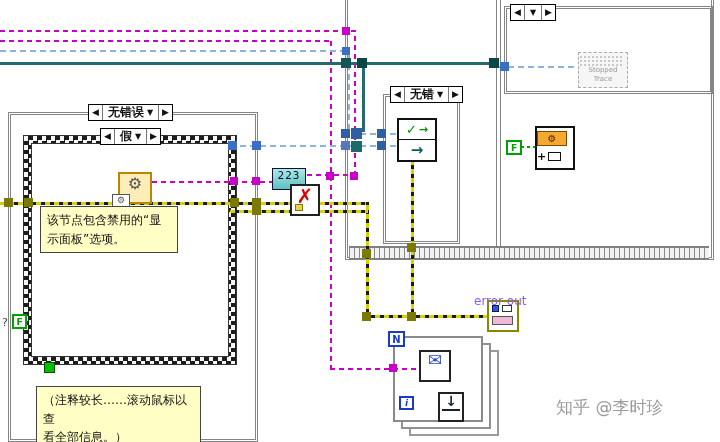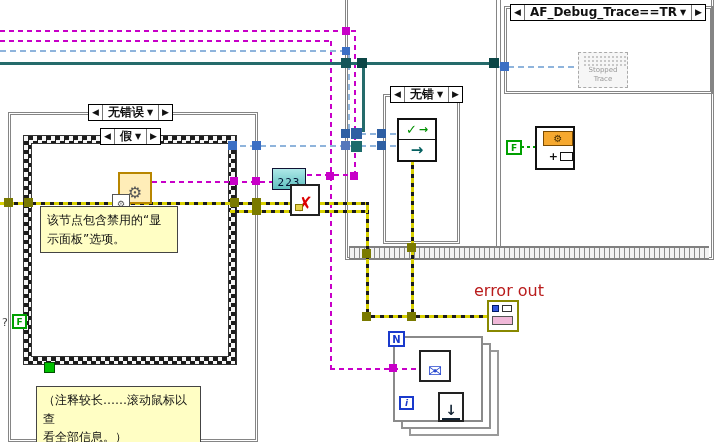--- a/index.html
+++ b/index.html
@@ -23,21 +23,21 @@
   .lb{background:repeating-linear-gradient(90deg,#8fb4dc 0 6px,rgba(255,255,255,0) 6px 10px)}
   .lbv{background:repeating-linear-gradient(0deg,#8fb4dc 0 6px,rgba(255,255,255,0) 6px 10px)}
   .mg{background:repeating-linear-gradient(90deg,#c800c8 0 5px,rgba(255,255,255,0) 5px 9px)}
   .mgv{background:repeating-linear-gradient(0deg,#c800c8 0 5px,rgba(255,255,255,0) 5px 9px)}
   .er{background:repeating-linear-gradient(90deg,#d8d000 0 5px,#1a1a1a 5px 9px)}
   .erv{background:repeating-linear-gradient(0deg,#d8d000 0 5px,#1a1a1a 5px 9px)}
   .gn{background:repeating-linear-gradient(90deg,#00a000 0 3px,rgba(255,255,255,0) 3px 6px)}
   
   .t{position:absolute;z-index:5}
   
-  .icon{position:absolute;z-index:4;background:#fff;display:flex;align-items:flex-end;justify-content:center}
+  .icon{position:absolute;z-index:4;background:#fff;display:flex;align-items:flex-start;justify-content:center}
   .cmt{position:absolute;z-index:4;background:#fffec4;border:1px solid #444;
        font-size:12px;line-height:1.55;color:#111;padding:4px 6px;white-space:pre-line}
   
   .sel{position:absolute;z-index:6;display:flex;align-items:stretch;background:#fff;
        border:1px solid #000;height:17px;font-size:12px;line-height:15px}
   .sel .a{font-size:9px;line-height:15px;padding:0 3px;align-self:center}
   .sel .grp{display:flex;align-items:center;gap:3px;border-left:1px solid #777;border-right:1px solid #777;padding:0 5px}
   .sel .nm{white-space:nowrap;font-weight:bold}
   .sel .d{font-size:8px}
   .lbl{position:absolute;z-index:6}
@@ -142,21 +142,20 @@
     <span class="grp">
       <span class="nm">无错</span>
       <span class="d">▼</span>
     </span>
     <span class="a">▶</span>
   </div>
 
   <div class="sel" style="left:510px;top:4px">
     <span class="a">◀</span>
     <span class="grp">
-      <span class="nm">AF_Debug_Trace==TR</span>
       <span class="d">▼</span>
     </span>
     <span class="a">▶</span>
   </div>
 
   <div class="icon" style="left:118px;top:172px;width:34px;height:32px;border:2px solid #b88600;background:#ffedb8">
     <span style="font-size:16px;color:#555">⚙</span>
   </div>
   <div class="icon" style="left:112px;top:194px;width:18px;height:16px;border:1px solid #555">
     <span style="font-size:9px;color:#555">⚙</span>
@@ -213,15 +212,16 @@
   </div>
 
   <span class="lbl" style="left:2px;top:316px;font-size:11px;color:#444">?</span>
   <div class="term" style="left:12px;top:314px;width:15px;height:15px;border:2px solid #00a000;color:#00a000;font-size:9px">F</div>
 
   <div class="cmt" style="left:40px;top:206px;width:138px">该节点包含禁用的“显示面板”选项。</div>
   <div class="cmt" style="left:36px;top:386px;width:165px">（注释较长……滚动鼠标以查
 看全部信息。）
 条件结构位于调用周围，而</div>
 
-  <span class="lbl" style="left:474px;top:281px;font-size:16px;color:#b91c1c">error out</span>
+  <span class="lbl" style="left:474px;top:294px;font-size:12px;color:#8b5cf6">error out</span>
+  <span class="lbl" style="left:556px;top:396px;font-size:17px;color:#9a9a9a">知乎 @李时珍</span>
 
 </div>
 
 </body></html>

